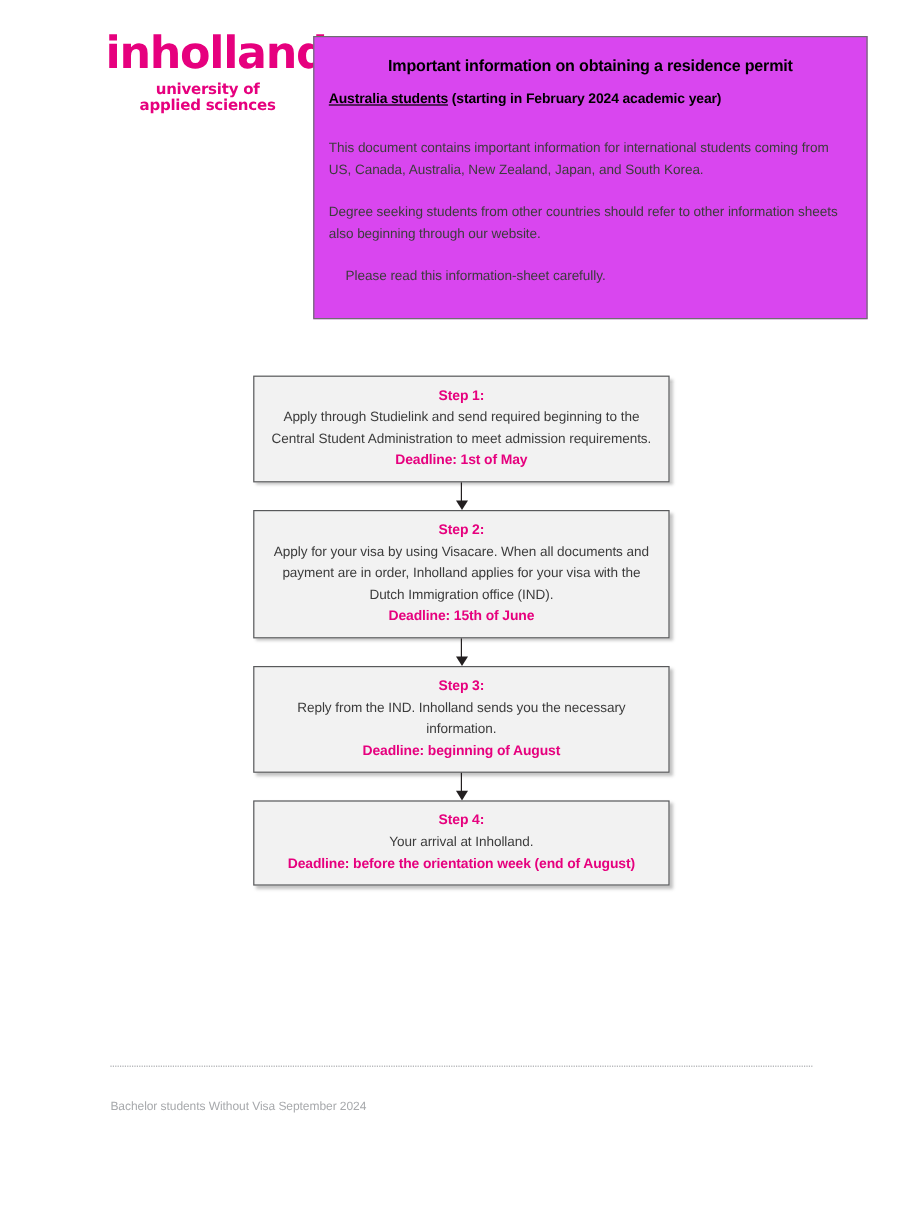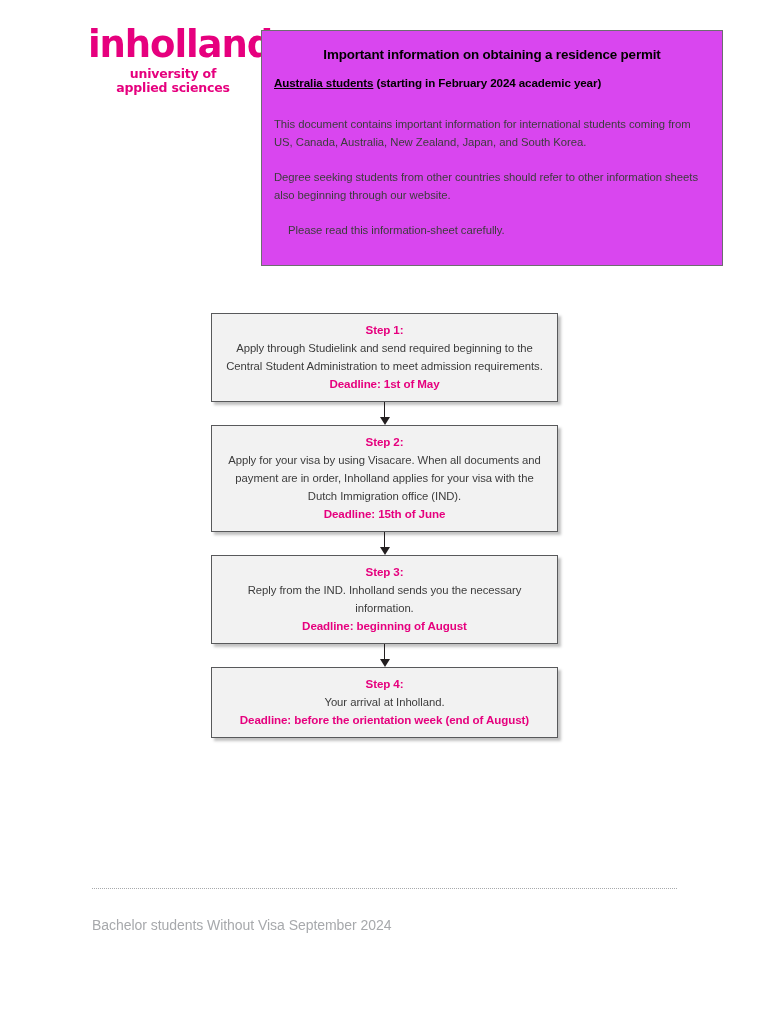--- a/index.html
+++ b/index.html
@@ -157,21 +157,21 @@
     left: 92px;
     top: 888px;
     width: 585px;
     height: 0;
     border-top: 1.2px dotted #a7a9ac;
   }
   .footer-text {
     position: absolute;
     left: 92px;
     top: 917px;
-    font-size: 14px;
+    font-size: 10px;
     letter-spacing: -0.05px;
     color: #a7a9ac;
   }
 </style>
 </head>
 <body>
 
 <div class="page">
 
   <div class="logo-block">

